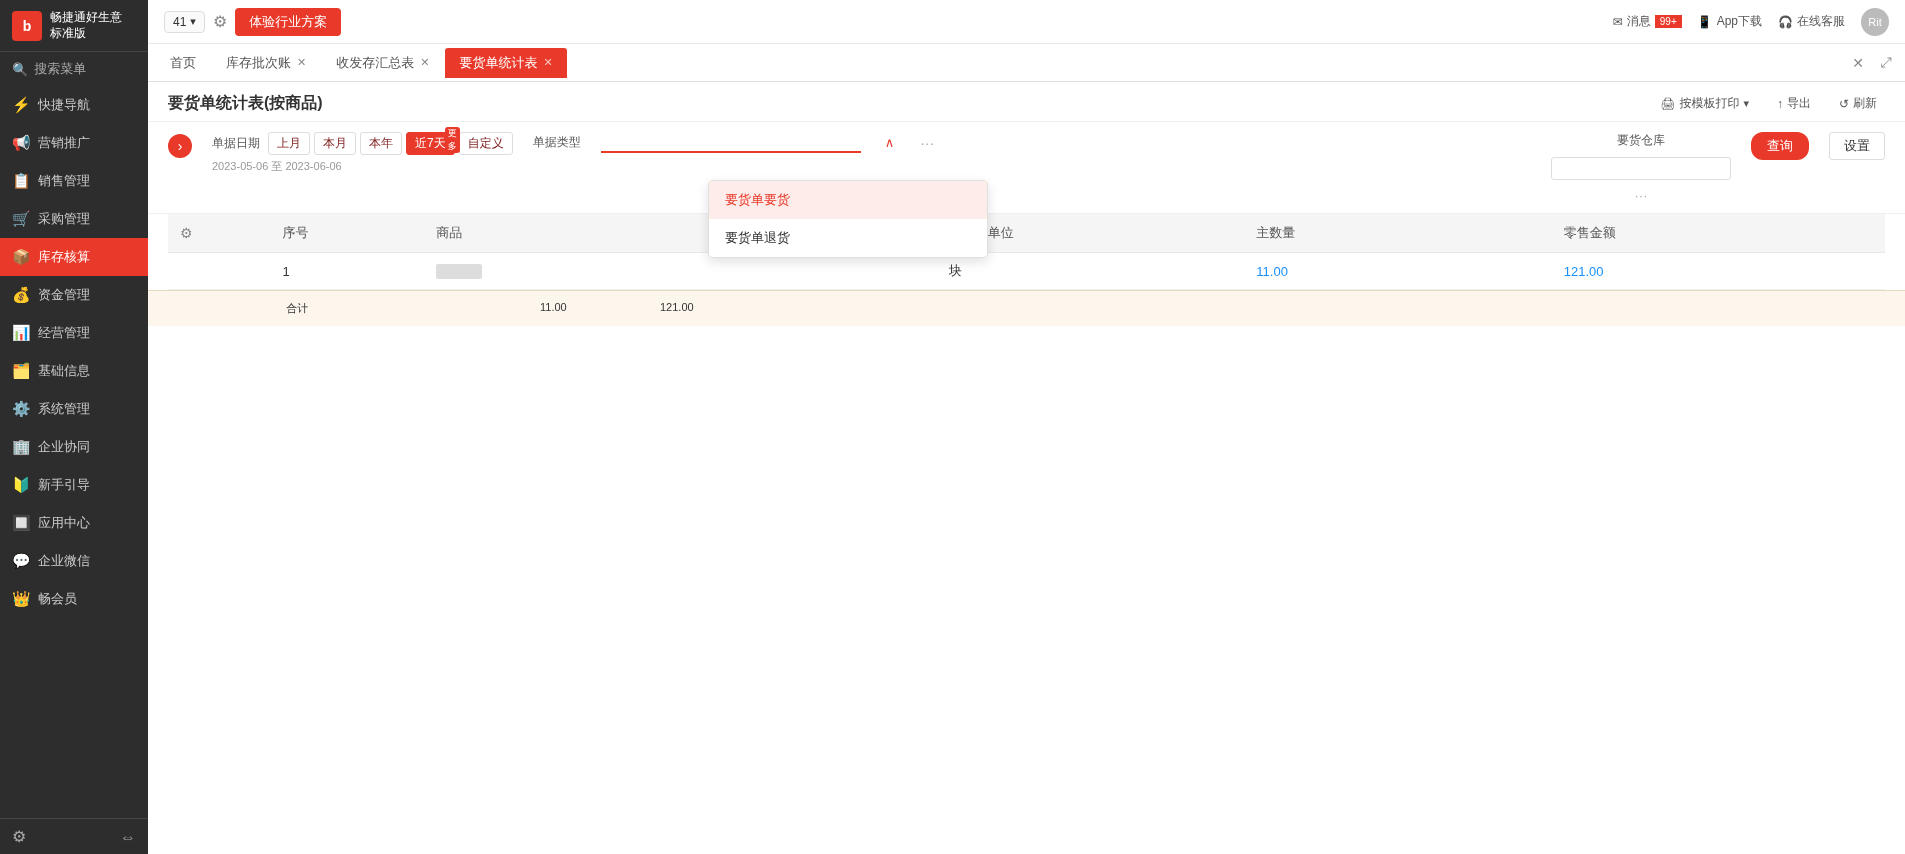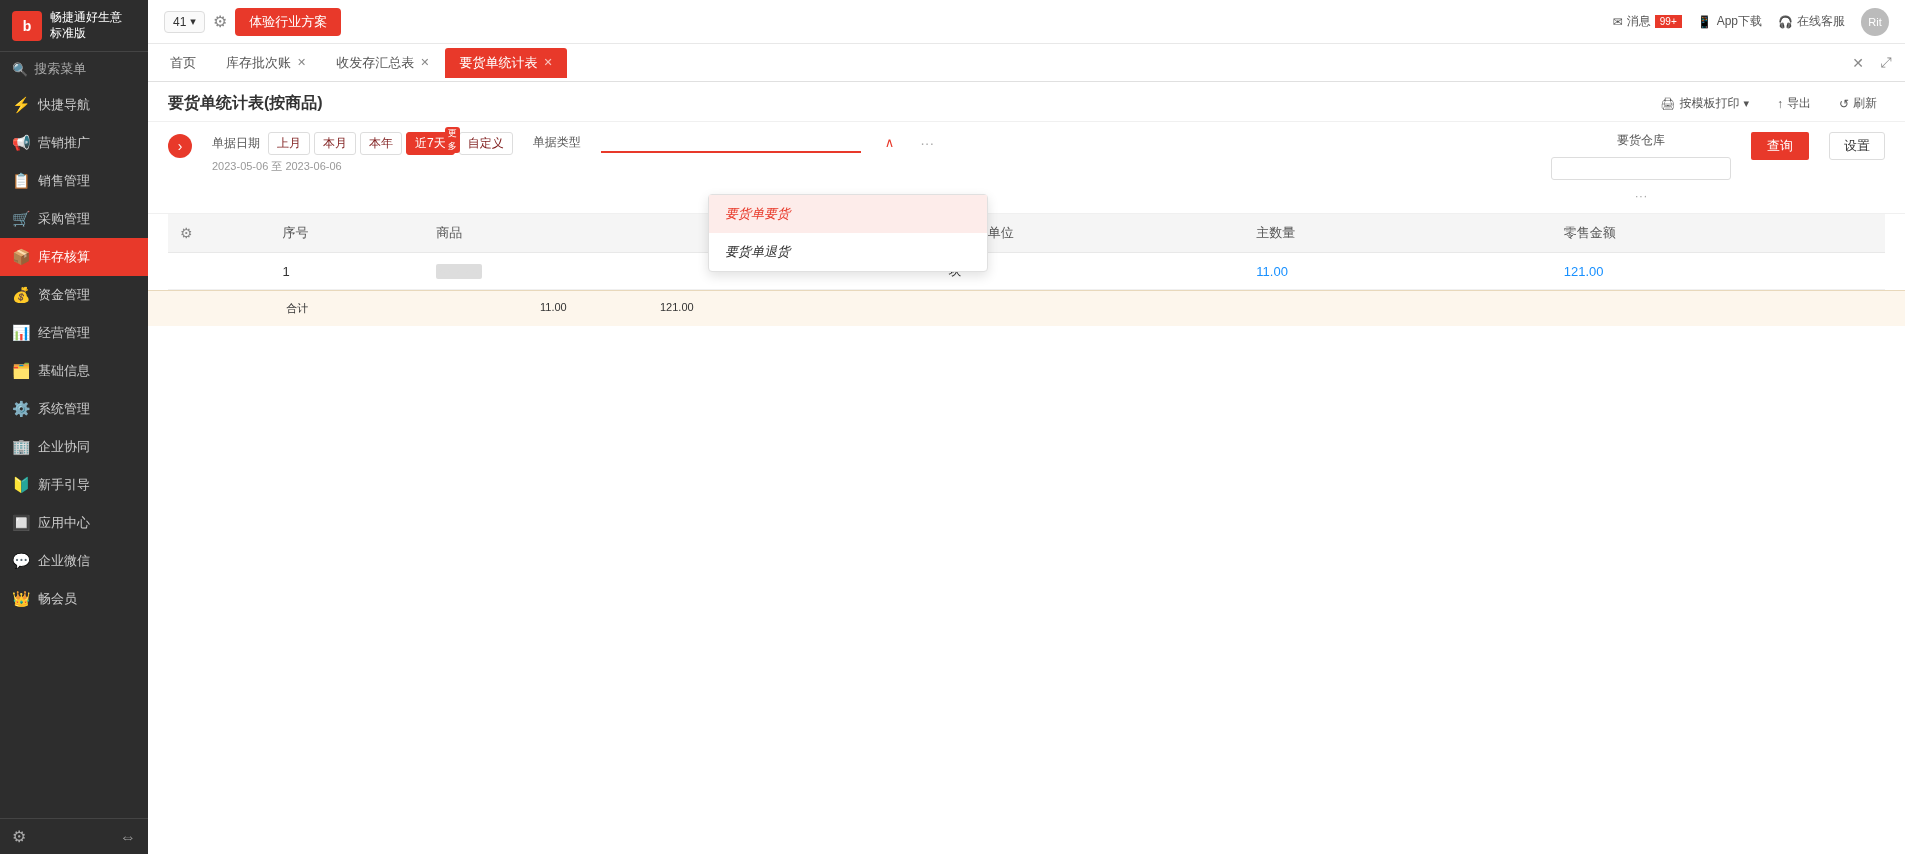--- a/index.html
+++ b/index.html
@@ -303,47 +303,46 @@
     .warehouse-section {
       display: flex;
       align-items: center;
       gap: 8px;
       flex-direction: column;
     }
     .query-btn {
       background: #e8392a;
       color: #fff;
       border: none;
-      border-radius: 2px;
+      border-radius: 12px;
       padding: 5px 16px;
       cursor: pointer;
       font-size: 13px;
     }
     .set-btn {
       background: #fff;
       color: #333;
       border: 1px solid #ddd;
       border-radius: 3px;
       padding: 4px 14px;
       cursor: pointer;
       font-size: 13px;
     }
 
     
     .dropdown-overlay {
       position: absolute;
-      top: 72px;
+      top: 58px;
       left: 560px;
       width: 280px;
       background: #fff;
       border: 1px solid #e0e0e0;
       border-radius: 4px;
       box-shadow: 0 4px 12px rgba(0,0,0,0.12);
       z-index: 100;
-      font-style: italic;
     }
     .dropdown-item {
       padding: 10px 16px;
       cursor: pointer;
       font-size: 13px;
       color: #333;
     }
     .dropdown-item.selected { background: #fdecea; color: #e8392a; }
 
     

